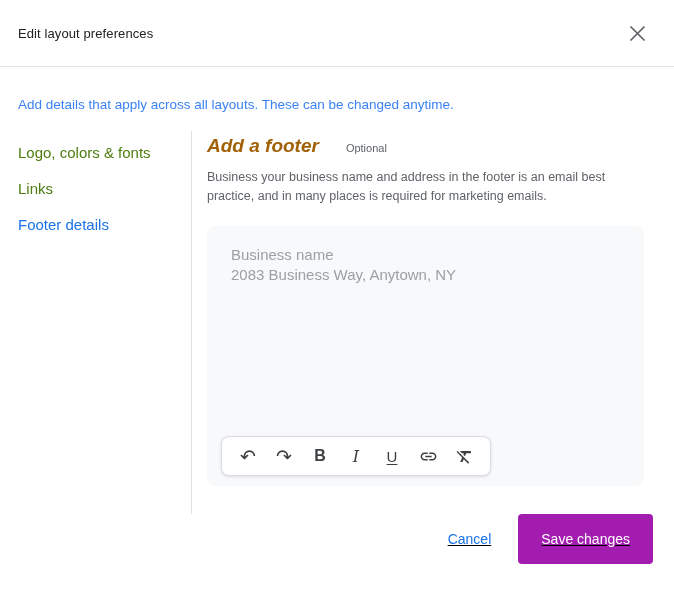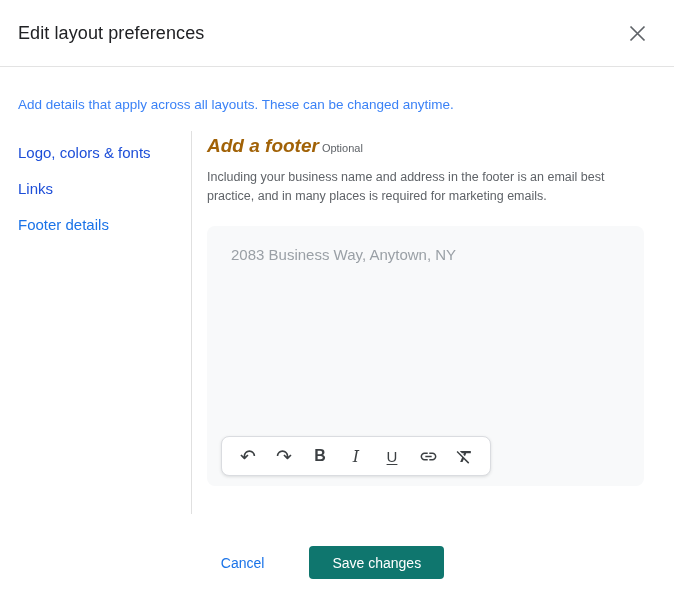--- a/index.html
+++ b/index.html
@@ -14,48 +14,48 @@
     position: relative;
   }
 
   
   .header {
     height: 67px; flex: 0 0 auto;
     border-bottom: 1px solid #e3e3e3;
     display: flex; align-items: center;
     padding: 0 24px 0 18px;
   }
-  .title { font-size: 18px; color: #202124; letter-spacing: .1px; }
+  .title { font-size: 13px; color: #202124; letter-spacing: .1px; }
   .close-btn {
     margin-left: auto; width: 26px; height: 26px;
     display: flex; align-items: center; justify-content: center;
     cursor: pointer; border-radius: 50%;
   }
 
   
   .intro { margin: 30px 18px 0 18px; font-size: 13.5px; color: #3b82f6; line-height: 16px; }
 
   
   .main { display: flex; margin-top: 18px; flex: 0 0 auto; }
   .sidebar {
     width: 192px; flex: 0 0 auto;
     border-right: 1px solid #e0e0e0;
     padding-top: 14px; min-height: 383px;
   }
   .nav-item {
     padding: 0 18px; margin-bottom: 20px;
-    font-size: 15px; line-height: 16px; color: #1d4ed8;
+    font-size: 15px; line-height: 16px; color: #4d7c0f;
     cursor: pointer; white-space: nowrap;
   }
   .nav-item.selected { color: #1a73e8; }
 
   .content { padding-left: 15px; padding-top: 4px; }
   .section-head { display: flex; align-items: baseline; }
   .section-title { font-size: 19px; font-weight: bold; color: #a16207; font-style: italic; }
-  .optional { font-size: 11px; color: #5f6368; margin-left: 3px; }
+  .optional { font-size: 11px; color: #5f6368; margin-left: 27px; }
   .description {
     margin-top: 11px; width: 437px;
     font-size: 12.5px; line-height: 19px; color: #5f6368;
   }
 
   
   .editor {
     position: relative; margin-top: 20px;
     width: 437px; height: 260px;
     background: #f8f9fa; border-radius: 8px;
@@ -77,32 +77,33 @@
     cursor: pointer; color: #3c4043; border-radius: 4px;
   }
   .glyph-arrow { font-family: "DejaVu Sans", sans-serif; font-size: 19px; line-height: 1; }
   .glyph-b { font-weight: bold; font-size: 16px; }
   .glyph-i { font-family: "DejaVu Serif", serif; font-style: italic; font-size: 16px; }
   .glyph-u { font-size: 15px; text-decoration: underline; text-underline-offset: 2px; }
 
   
   .footer {
     margin-top: auto;
-    display: flex; align-items: center; justify-content: center;
-    padding: 0 21px 14px 0;
+    display: flex; align-items: center; justify-content: flex-end;
+    padding: 0 21px 30px 0;
+    text-decoration: underline;
   }
   .cancel-btn {
     color: #1a73e8; font-size: 14px; font-weight: 500;
     margin-right: 15px; padding: 8px 12px; cursor: pointer; border-radius: 4px;
   }
   .save-btn {
-    background: #0f766e; color: #fff;
+    background: #a21caf; color: #fff;
     font-size: 14px; font-weight: 500; font-family: inherit;
     border: none; border-radius: 4px;
-    height: 33px; padding: 0 23px; cursor: pointer; margin-left: 18px;
+    height: 50px; padding: 0 23px; cursor: pointer;
   }
   svg { display: block; }
 </style>
 </head>
 <body>
 
 <div class="dialog">
 
   <div class="header">
     <div class="title">Edit layout preferences</div>
@@ -123,23 +124,24 @@
       <div class="nav-item">Logo, colors &amp; fonts</div>
       <div class="nav-item">Links</div>
       <div class="nav-item selected">Footer details</div>
     </div>
 
     <div class="content">
       <div class="section-head">
         <span class="section-title">Add a footer</span>
         <span class="optional">Optional</span>
       </div>
-      <div class="description">Including your business name and address in the footer is an email best practice, and in many places is required for marketing emails.</div>
+      <div class="description">Business your business name and address in the footer is an email best practice, and in many places is required for marketing emails.</div>
 
       <div class="editor">
+        <div class="ph">Business name</div>
         <div class="ph">2083 Business Way, Anytown, NY</div>
 
         <div class="fmt-toolbar">
           <div class="tool-btn">
             <span class="glyph-arrow">↶</span>
           </div>
           <div class="tool-btn">
             <span class="glyph-arrow">↷</span>
           </div>
           <div class="tool-btn">

